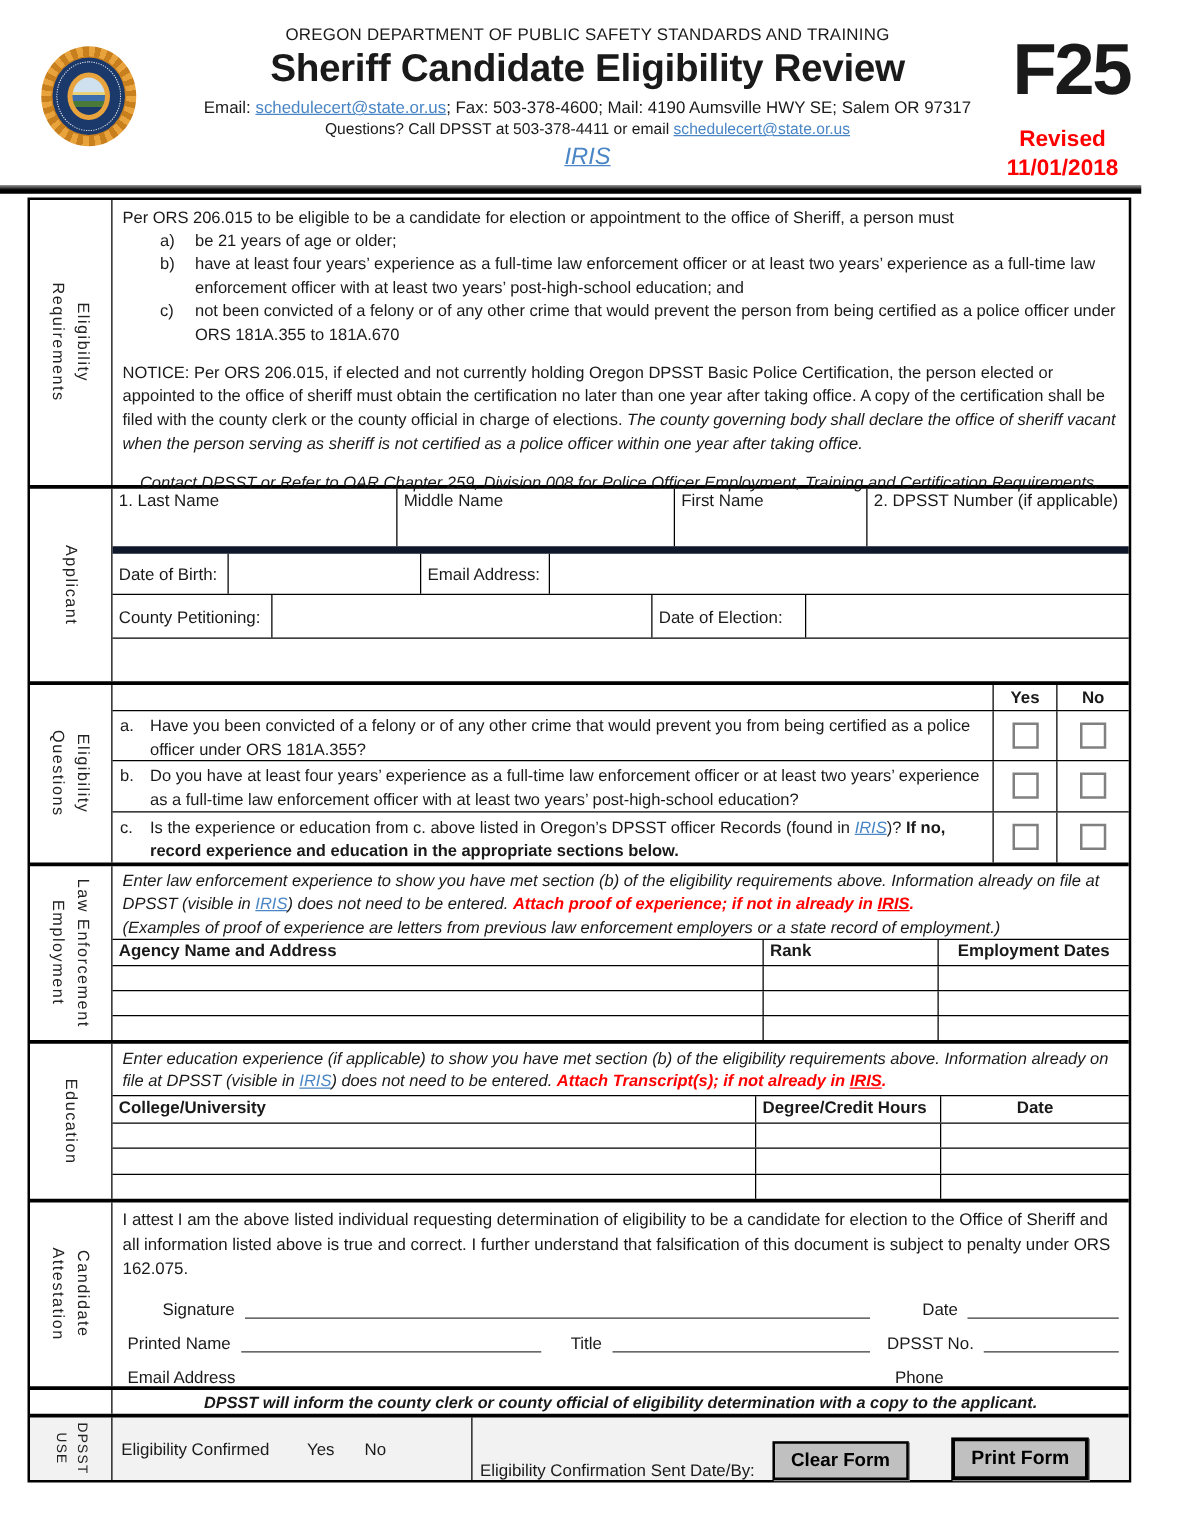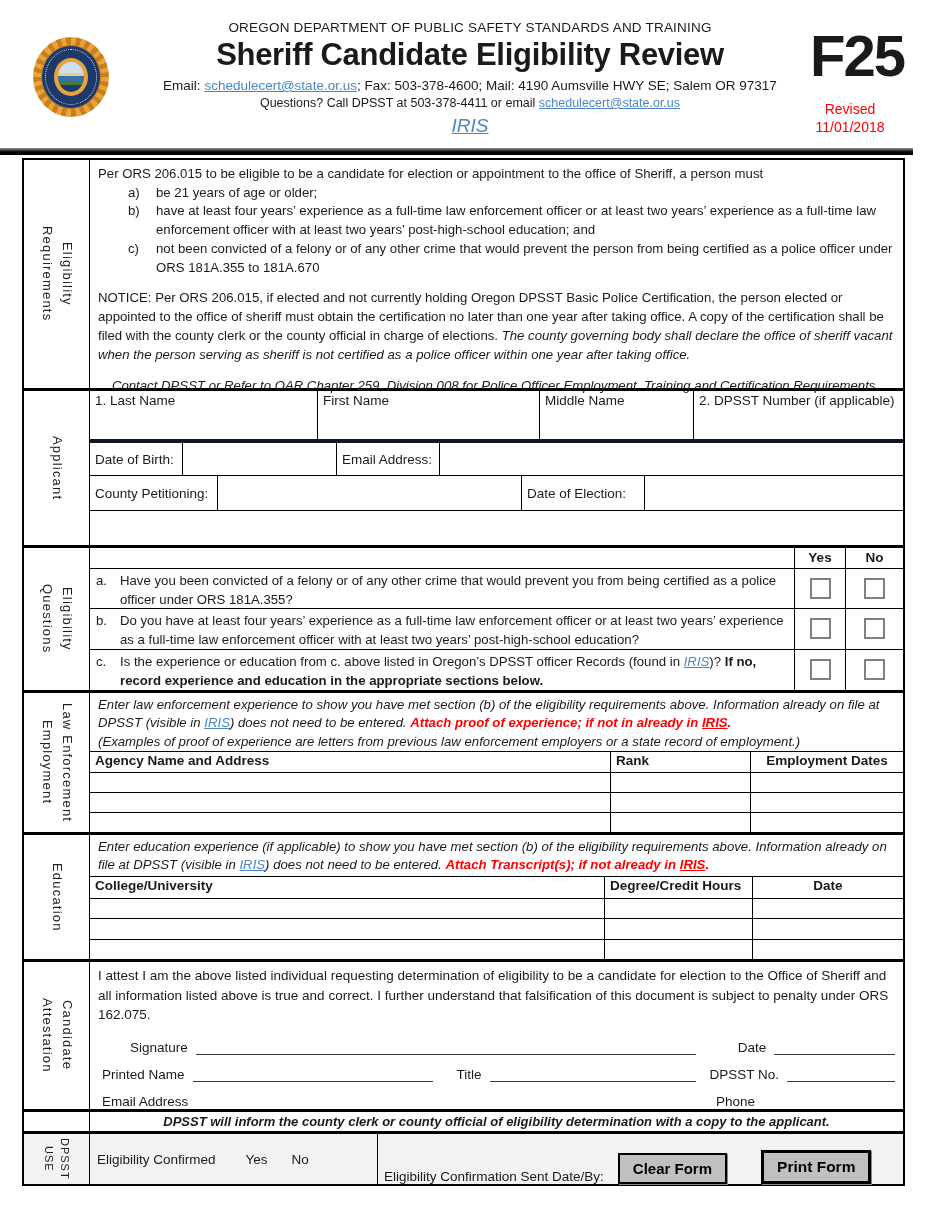--- a/index.html
+++ b/index.html
@@ -14,21 +14,21 @@
   .hcenter { text-align: center; padding: 20px 150px 0 140px; }
   .dept { font-size: 13.5px; letter-spacing: .2px; }
   .title { font-size: 31px; font-weight: 700; margin-top: 2px; letter-spacing: -.3px; }
   .contact { font-size: 13.5px; margin-top: 5px; }
   .qline { font-size: 12.5px; margin-top: 3px; }
   .irisline { margin-top: 5px; }
   .link { color:#4a86c5; text-decoration: underline; cursor: pointer; }
   .iris-big { font-size: 19px; font-style: italic; }
   .formnum { position: absolute; right: 46px; top: 22px; font-size: 58px; font-weight: 700; letter-spacing: -2px; }
   .revised { position: absolute; right: 40px; top: 100px; width: 120px; text-align: center;
-             color: #ff0000; font-weight: 400; font-size: 14px; line-height: 1.3; }
+             color: #ff0000; font-weight: 700; font-size: 18px; line-height: 1.3; }
   
   .logo { position: absolute; left: 33px; top: 37px; width: 76px; height: 80px; }
   .logo .rays { position:absolute; inset:0; border-radius:50%;
     background: repeating-conic-gradient(#e8a33d 0deg 7.5deg, #c87f1e 7.5deg 15deg); }
   .logo .ring { position:absolute; inset:8px; border-radius:50%; background:#1b3a6b; border:1px solid #c87f1e; }
   .logo .ring::after { content:""; position:absolute; inset:3px; border-radius:50%; border:1px dotted rgba(255,255,255,.85); }
   .logo .seal { position:absolute; inset:21px; border-radius:50%; background:#e8a33d; }
   .logo .scene { position:absolute; inset:25px; border-radius:50%; overflow:hidden;
     background: linear-gradient(to bottom, #cfe0ef 0 38%, #e8d27a 38% 48%, #3b6fae 48% 62%, #4a7a3a 62% 78%, #1b3a6b 78%); }
   
@@ -48,21 +48,21 @@
   .req-item { display: flex; padding-left: 30px; }
   .req-marker { width: 28px; flex: 0 0 28px; }
   .notice { margin-top: 12px; }
   .it { font-style: italic; }
   .contact-line { margin-top: 13px; text-align: center; font-style: italic; }
   
   .sec-app { height: 157px; }
   .app-row { display: grid; font-size: 13.5px; }
   .app-row > div { border-right: 1px solid #000; padding: 2px 5px; }
   .app-row > div:last-child { border-right: none; }
-  .row1 { grid-template-columns: 228px 222px 154px 1fr; height: 52px; border-bottom: 4px solid #0f172a; }
+  .row1 { grid-template-columns: 228px 222px 154px 1fr; height: 52px; border-bottom: 6px solid #0f172a; }
   .row2 { grid-template-columns: 93px 154px 103px 1fr; height: 33px; border-bottom: 1px solid #000; }
   .row2 > div, .row3 > div { display: flex; align-items: center; }
   .row3 { grid-template-columns: 128px 304px 123px 1fr; height: 35px; border-bottom: 1px solid #000000; }
   .row4 { grid-template-columns: 560px 1fr; height: 36px; }
   .row4 .pet { font-size: 13px; line-height: 1.3; padding-top: 2px; }
   
   .sec-q { height: 145px; }
   .q-head { display: flex; height: 22px; border-bottom: 1px solid #000; font-weight: 700; font-size: 13.5px; }
   .q-spacer { flex: 1; }
   .col-yes { width: 51px; flex: 0 0 51px; border-left: 1px solid #000; display:flex; align-items:center; justify-content:center; }
@@ -167,22 +167,22 @@
     </div>
   </div>
 
   <div class="sec sec-app">
     <div class="side">
       <span class="vlabel">Applicant</span>
     </div>
     <div class="cont">
       <div class="app-row row1">
         <div><span>1. Last Name</span></div>
+        <div><span>Middle Name</span></div>
         <div><span>First Name</span></div>
-        <div><span>Middle Name</span></div>
         <div><span>2. DPSST Number (if applicable)</span></div>
       </div>
       <div class="app-row row2">
         <div>
             <span>Date of Birth:</span>
           </div>
         <div></div>
         <div>
             <span>Email Address:</span>
           </div>

